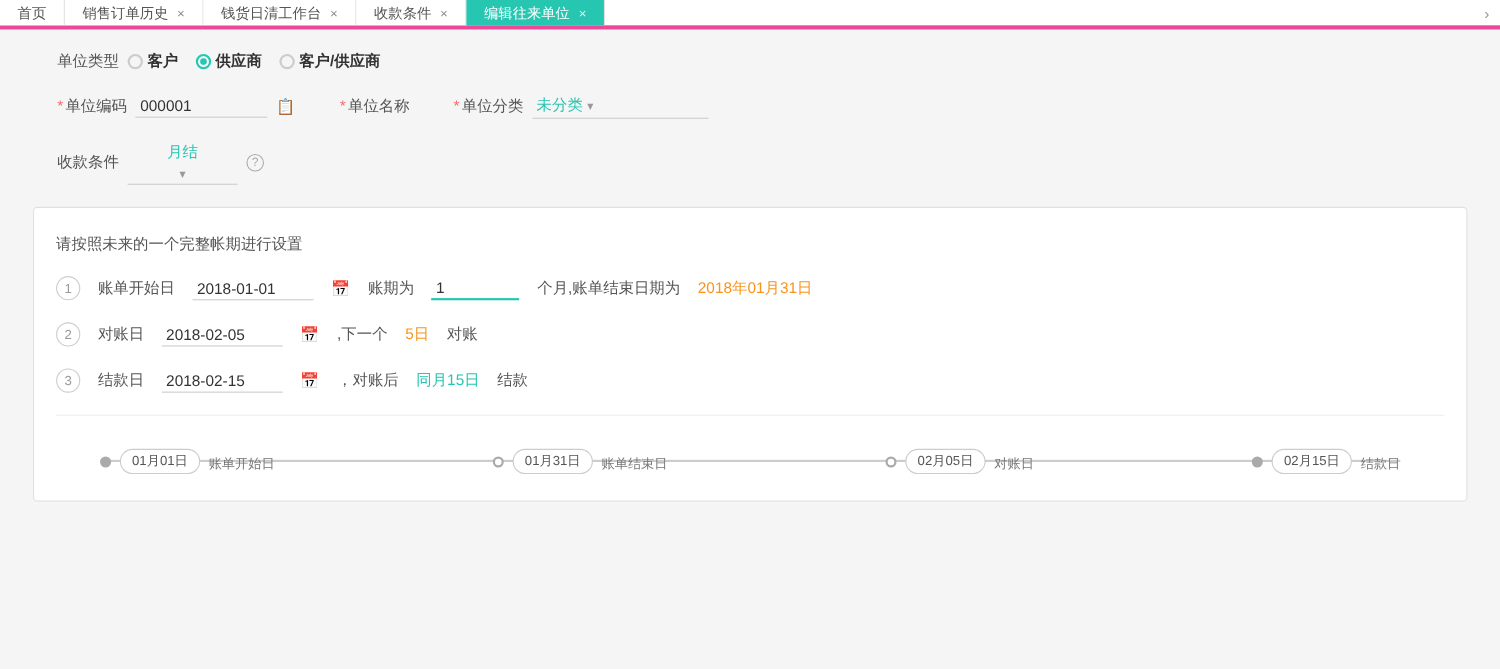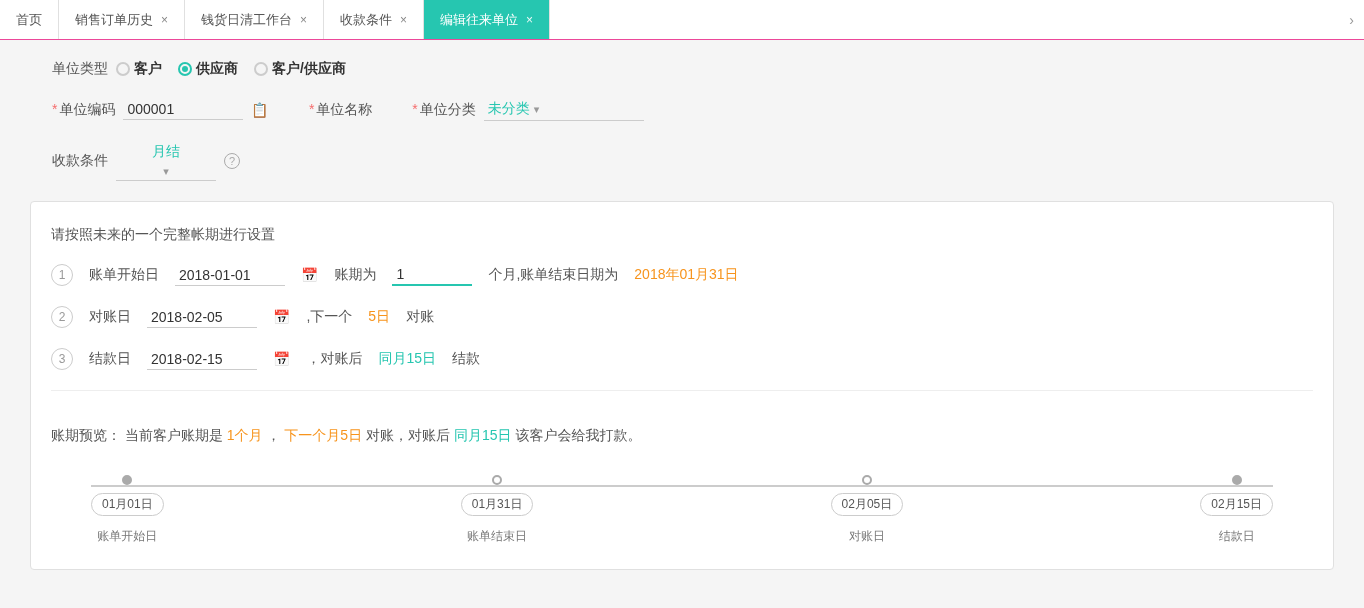--- a/index.html
+++ b/index.html
@@ -3,22 +3,22 @@
   <meta charset="utf-8">
   <style>
     * { box-sizing: border-box; margin: 0; padding: 0; }
     body { font-family: 'Microsoft YaHei', Arial, sans-serif; font-size: 14px; color: #333; background: #f5f5f5; }
 
     
     .tabs-bar {
       display: flex;
       align-items: stretch;
       background: #fff;
-      border-bottom: 1px solid #ec4899;
-      height: 40px;
+      border-bottom: 4px solid #ec4899;
+      height: 27px;
       padding-left: 0;
     }
     .tab-item {
       display: flex;
       align-items: center;
       padding: 0 16px;
       cursor: pointer;
       font-size: 13px;
       color: #555;
       border-right: 1px solid #e0e0e0;
@@ -208,21 +208,21 @@
     .timeline-items {
       display: flex;
       align-items: flex-start;
       width: 100%;
       justify-content: space-between;
       position: relative;
       z-index: 1;
     }
     .tl-item {
       display: flex;
-      flex-direction: column;
+      flex-direction: row;
       align-items: center;
       gap: 8px;
     }
     .tl-badge {
       border: 1px solid #ccc;
       border-radius: 12px;
       padding: 2px 10px;
       font-size: 12px;
       color: #555;
       background: #fff;
@@ -342,30 +342,20 @@
       <span class="step-label">结款日</span>
       <input class="step-date-input" value="2018-02-15" style="">
       <span class="cal-icon">📅</span>
       <span class="text-normal">，对账后</span>
       <span class="text-teal">同月15日</span>
       <span class="text-normal">结款</span>
     </div>
 
     <div style="border-top:1px solid #eee; margin: 10px 0 16px 0;"></div>
 
-    <div class="preview-text">
-      <span>账期预览：</span>
-      <span>当前客户账期是</span>
-      <span class="text-orange">1个月</span>
-      <span>，</span>
-      <span class="text-orange">下一个月5日</span>
-      <span>对账，对账后</span>
-      <span class="text-teal">同月15日</span>
-      <span>该客户会给我打款。</span>
-    </div>
 
     <div style="position:relative; margin-top:30px; padding: 0 40px;">
       <div style="position:absolute; top:10px; left:40px; right:40px; height:2px; background:#ccc;"></div>
       <div class="timeline-items">
         <div class="tl-item">
           <div style="width:10px;height:10px;border-radius:50%;background:#aaa;border:2px solid #aaa;position:relative;z-index:2;"></div>
           <div class="tl-badge">01月01日</div>
           <div class="tl-sub">账单开始日</div>
         </div>
         <div class="tl-item">

